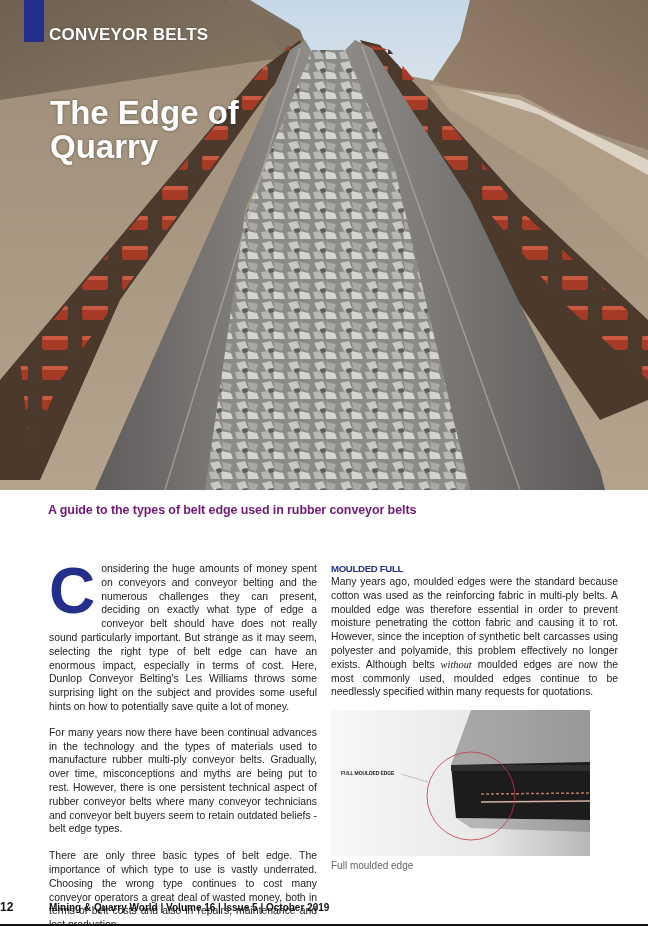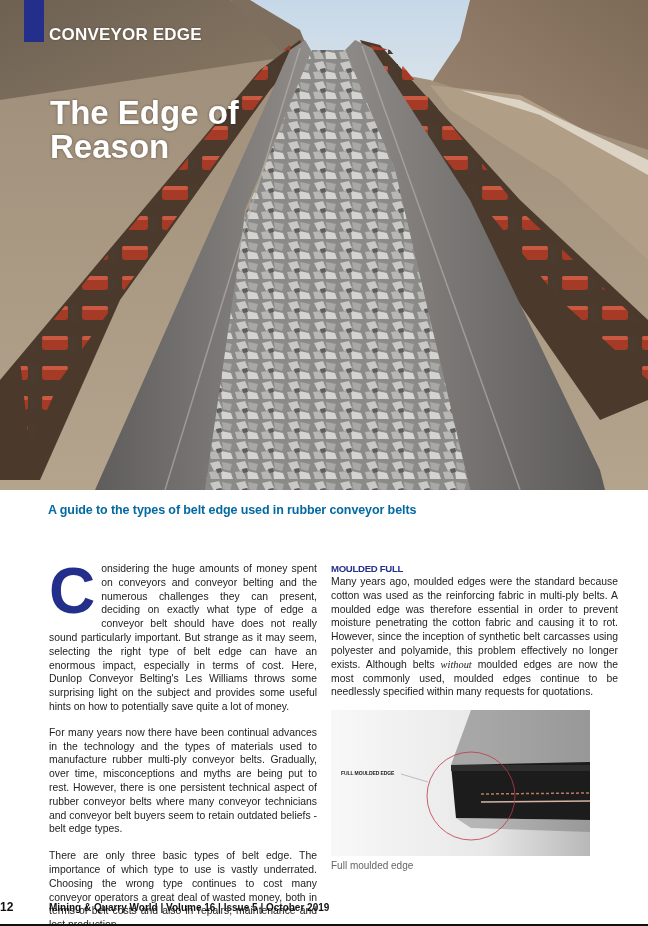--- a/index.html
+++ b/index.html
@@ -29,21 +29,21 @@
   .headline {
     position: absolute; left: 50px; top: 96px; margin: 0;
     font-family: "Liberation Sans", sans-serif; font-weight: 700;
     font-size: 33px; line-height: 34px; color: #ffffff;
     text-shadow: 0 0 3px rgba(0,0,0,0.4);
   }
   
   .standfirst {
     position: absolute; left: 48px; top: 503px; margin: 0;
     font-family: "Liberation Sans", sans-serif; font-weight: 700;
-    font-size: 12.5px; color: #0369a1; letter-spacing: -0.1px;
+    font-size: 12.5px; color: #701a75; letter-spacing: -0.1px;
   }
   
   .col {
     position: absolute; top: 562px;
     font-size: 10.4px; line-height: 13.8px; color: #222;
     text-align: justify;
   }
   .col-left { left: 49px; width: 268px; }
   .col-right { left: 331px; width: 287px; top: 562px; }
   .col p { margin: 0; }
@@ -156,24 +156,24 @@
     <polygon points="95,490 290,50 305,40 312,52 245,210 210,490" fill="url(#beltL)"></polygon>
 
     <polygon points="470,490 395,170 345,50 355,40 372,48 470,200 600,470 605,490" fill="url(#beltR)"></polygon>
 
     <polygon points="205,490 245,215 312,50 345,50 395,170 470,490" fill="url(#rocks)"></polygon>
 
     <line x1="165" y1="490" x2="300" y2="48" stroke="#b9b6b2" stroke-width="1.5" opacity="0.6"></line>
     <line x1="520" y1="490" x2="362" y2="46" stroke="#b9b6b2" stroke-width="1.5" opacity="0.6"></line>
   </svg>
   <div class="section-bar"></div>
-  <div class="section-label">CONVEYOR EDGE</div>
+  <div class="section-label">CONVEYOR BELTS</div>
   <h1 class="headline">
     <span>The Edge of</span><br>
-    <span>Reason</span>
+    <span>Quarry</span>
   </h1>
 </div>
 
 <p class="standfirst">A guide to the types of belt edge used in rubber conveyor belts</p>
 
 <div class="col col-left">
   <p>
     <span class="dropcap">C</span><span>onsidering the huge amounts of money spent on conveyors and conveyor belting and the numerous challenges they can present, deciding on exactly what type of edge a conveyor belt should have does not really sound particularly important. But strange as it may seem, selecting the right type of belt edge can have an enormous impact, especially in terms of cost. Here, Dunlop Conveyor Belting's Les Williams throws some surprising light on the subject and provides some useful hints on how to potentially save quite a lot of money.</span>
   </p>
   <div class="gap-small"></div>

